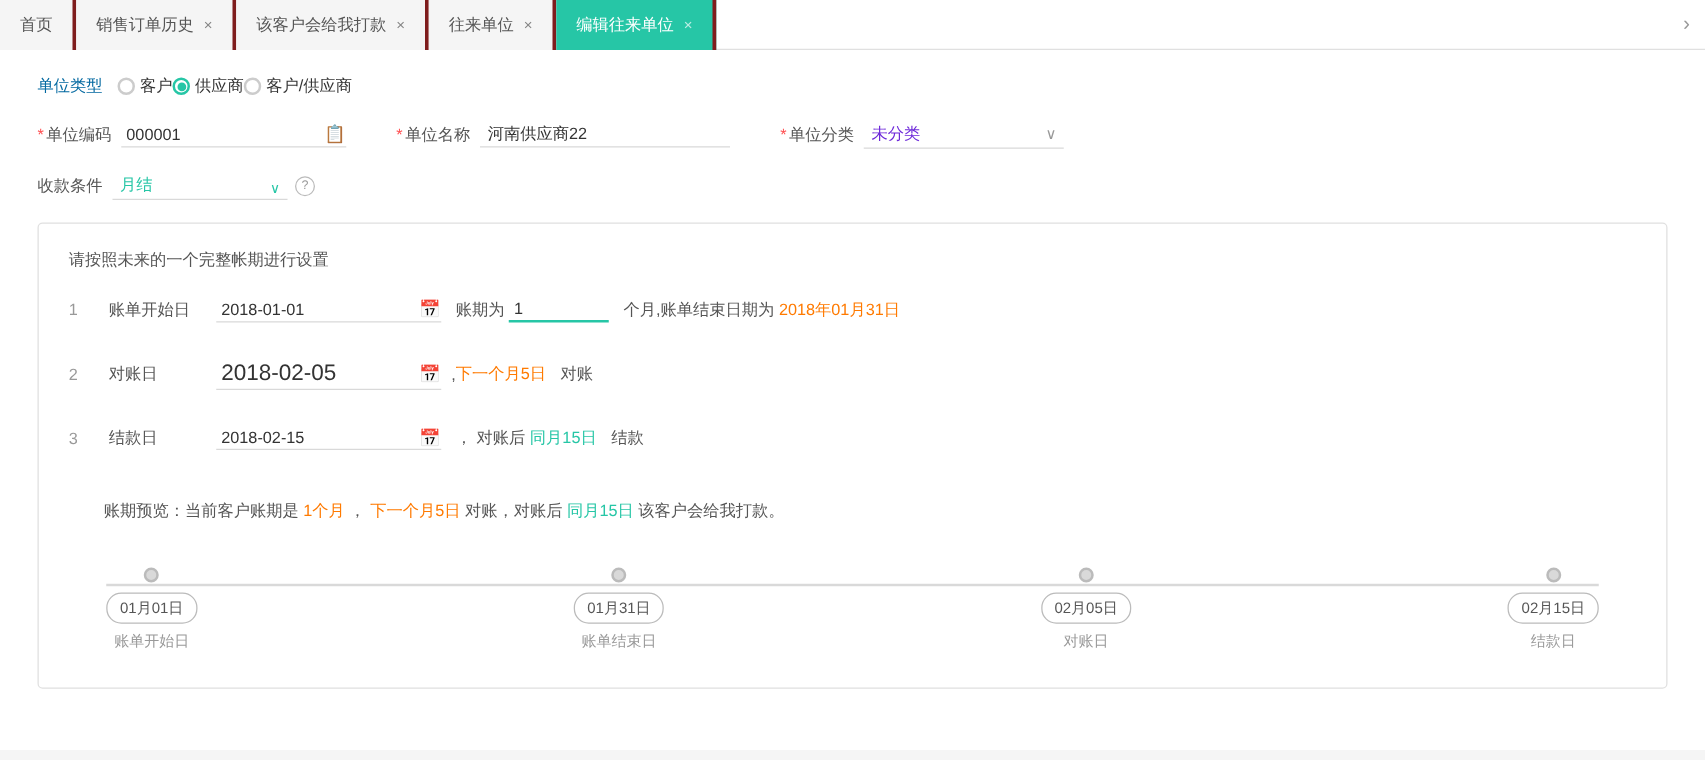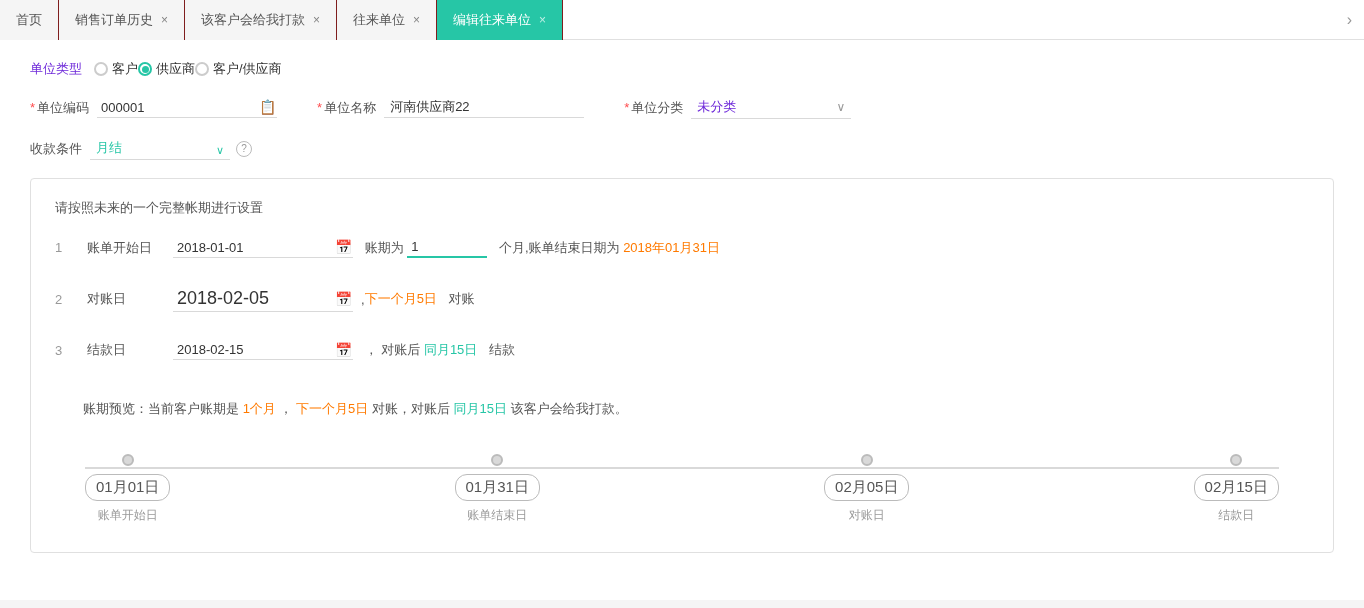--- a/index.html
+++ b/index.html
@@ -15,21 +15,21 @@
       padding: 0;
     }
     .tab {
       display: flex;
       align-items: center;
       height: 40px;
       padding: 0 16px;
       font-size: 13px;
       color: #555;
       cursor: pointer;
-      border-right: 1px solid #7f1d1d;
+      border-right: 3px solid #7f1d1d;
       white-space: nowrap;
       background: #f5f5f5;
       position: relative;
     }
     .tab.active {
       background: #26c6a6;
       color: #fff;
     }
     .tab .close-btn {
       margin-left: 8px;
@@ -152,21 +152,21 @@
     }
 
     .dropdown-arrow {
       color: #26c6a6;
       margin-left: 6px;
       font-size: 11px;
     }
 
     
     .unit-type-label {
-      color: #6d28d9;
+      color: #0369a1;
       margin-right: 12px;
     }
 
     
     .section-box {
       border: 1px solid #e0e0e0;
       border-radius: 4px;
       padding: 20px 24px;
       margin-bottom: 16px;
     }
@@ -260,21 +260,21 @@
       background: #d9d9d9;
       border: 2px solid #bbb;
       margin-bottom: 8px;
       z-index: 1;
     }
     .timeline-date-badge {
       background: #fff;
       border: 1px solid #bbb;
       border-radius: 12px;
       padding: 3px 10px;
-      font-size: 15px;
+      font-size: 12px;
       color: #555;
       white-space: nowrap;
       margin-bottom: 6px;
     }
     .timeline-label {
       font-size: 12px;
       color: #999;
       white-space: nowrap;
     }
 

